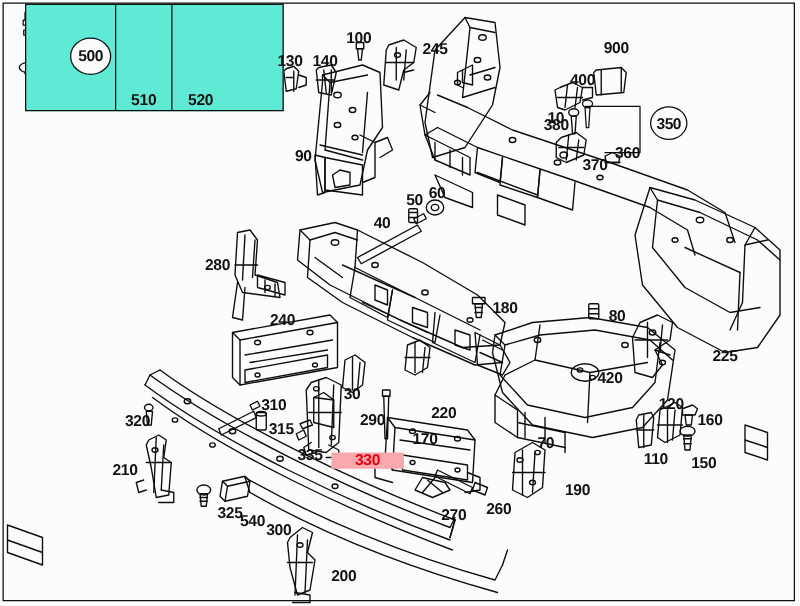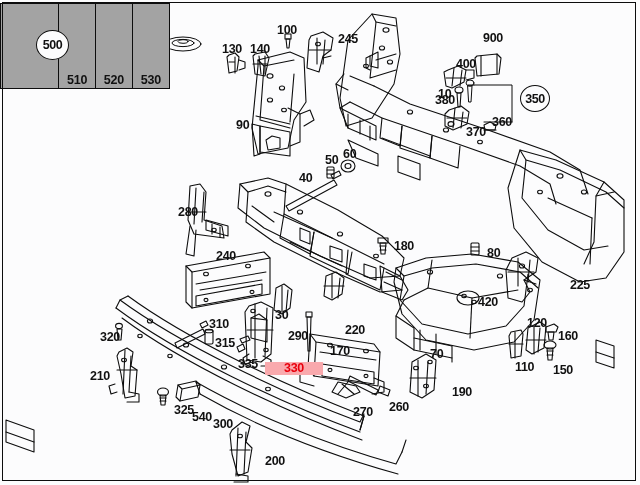--- a/index.html
+++ b/index.html
@@ -17,26 +17,26 @@
   }
   #frame{
     position:absolute;left:2px;top:2px;
     width:634px;height:479px;
     border:1.4px solid #0d0d0d;
     box-sizing:border-box;
     pointer-events:none;
   }
   
   #legend{
-    position:absolute;left:0;top:3px;
-    width:170px;height:86px;
+    position:absolute;left:20px;top:3px;
+    width:207px;height:86px;
     border:1.5px solid #0d0d0d;
     box-sizing:border-box;
     display:flex;
-    background:#a3a3a3;
+    background:#5eead4;
   }
   .legend-cell{
     position:relative;
     border-right:1.5px solid #0d0d0d;
     box-sizing:border-box;
     display:flex;
     flex-direction:column;
     align-items:center;
     justify-content:flex-end;
     padding-bottom:2px;
@@ -490,41 +490,38 @@
   <div id="legend">
     <div class="legend-cell" style="width:72px">
       <div class="bubble" style="left:35px;top:26px;width:33px;height:30px">500</div>
     </div>
     <div class="legend-cell" style="width:45px">
       <div class="legend-num">510</div>
     </div>
     <div class="legend-cell" style="width:45px">
       <div class="legend-num">520</div>
     </div>
-    <div class="legend-cell" style="width:45px">
-      <div class="legend-num">530</div>
-    </div>
   </div>
 
   <div id="labels">
       <div class="lbl" style="left: 277px; top: 24px;">100</div>
       <div class="lbl" style="left: 338px; top: 33px;">245</div>
       <div class="lbl" style="left: 222px; top: 43px;">130</div>
       <div class="lbl" style="left: 250px; top: 43px;">140</div>
       <div class="lbl" style="left: 456px; top: 58px;">400</div>
       <div class="lbl" style="left: 483px; top: 32px;">900</div>
       <div class="lbl" style="left: 401px; top: 88px; margin-left: 37px;">10</div>
       <div class="lbl" style="left: 435px; top: 94px;">380</div>
       <div class="lbl" style="left: 492px; top: 116px;">360</div>
       <div class="lbl" style="left: 466px; top: 126px;">370</div>
       <div class="lbl" style="left: 236px; top: 119px;">90</div>
       <div class="lbl" style="left: 325px; top: 154px;">50</div>
       <div class="lbl" style="left: 343px; top: 148px;">60</div>
       <div class="lbl" style="left: 299px; top: 172px;">40</div>
-      <div class="lbl" style="left: 178px; top: 206px;">280</div>
+      <div class="lbl" style="left: 164px; top: 206px;">280</div>
       <div class="lbl" style="left: 216px; top: 250px;">240</div>
       <div class="lbl" style="left: 394px; top: 240px;">180</div>
       <div class="lbl" style="left: 487px; top: 247px;">80</div>
       <div class="lbl" style="left: 570px; top: 279px;">225</div>
       <div class="lbl" style="left: 478px; top: 296px;">420</div>
       <div class="lbl" style="left: 275px; top: 309px;">30</div>
       <div class="lbl" style="left: 330px; top: 303px; margin-top: 42px;">170</div>
       <div class="lbl" style="left: 527px; top: 317px;">120</div>
       <div class="lbl" style="left: 558px; top: 330px;">160</div>
       <div class="lbl" style="left: 100px; top: 331px;">320</div>

